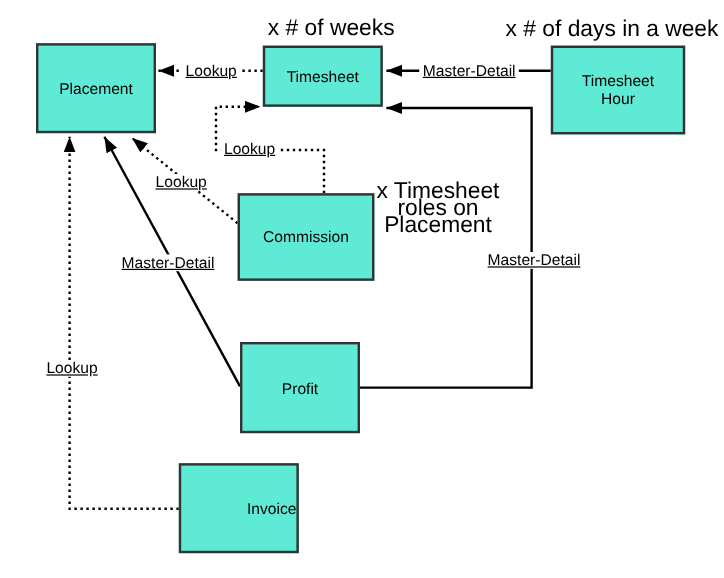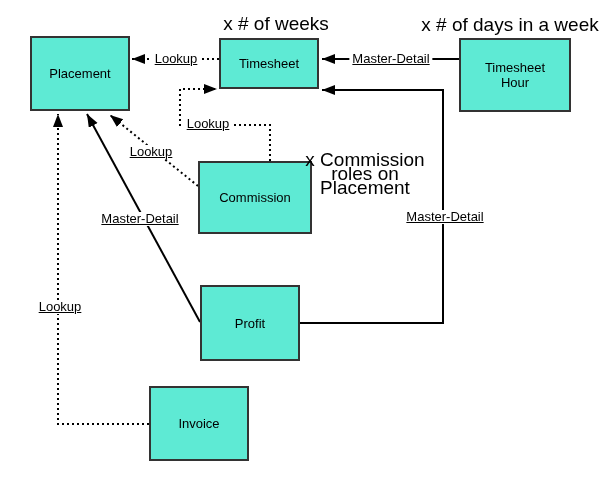--- a/index.html
+++ b/index.html
@@ -82,29 +82,29 @@
   </div>
 
   <div class="node" style="left:198px;top:161px;width:114px;height:73px;">
     <span class="node-label">Commission</span>
   </div>
 
   <div class="node" style="left:200px;top:285px;width:100px;height:76px;">
     <span class="node-label">Profit</span>
   </div>
 
-  <div class="node" style="left:149px;top:386px;width:100px;height:75px;">
+  <div class="node" style="left:149px;top:386px;width:100px;height:75px;justify-content:flex-end;">
     <span class="node-label">Invoice</span>
   </div>
 
   <div class="annotation" style="left:276px;top:24px;">x # of weeks</div>
 
   <div class="annotation" style="left:510px;top:25px;text-align:right;">x # of days in a week</div>
 
-  <div class="annotation wrap" style="left:365px;top:174px;">x Commission roles on Placement</div>
+  <div class="annotation wrap" style="left:365px;top:174px;">x Timesheet roles on Placement</div>
 
   <span class="edge-label" style="left:176px;top:59px;">Lookup</span>
 
   <span class="edge-label" style="left:391px;top:59px;">Master-Detail</span>
 
   <span class="edge-label" style="left:208px;top:124px;">Lookup</span>
 
   <span class="edge-label" style="left:151px;top:152px;">Lookup</span>
 
   <span class="edge-label" style="left:140px;top:219px;">Master-Detail</span>

